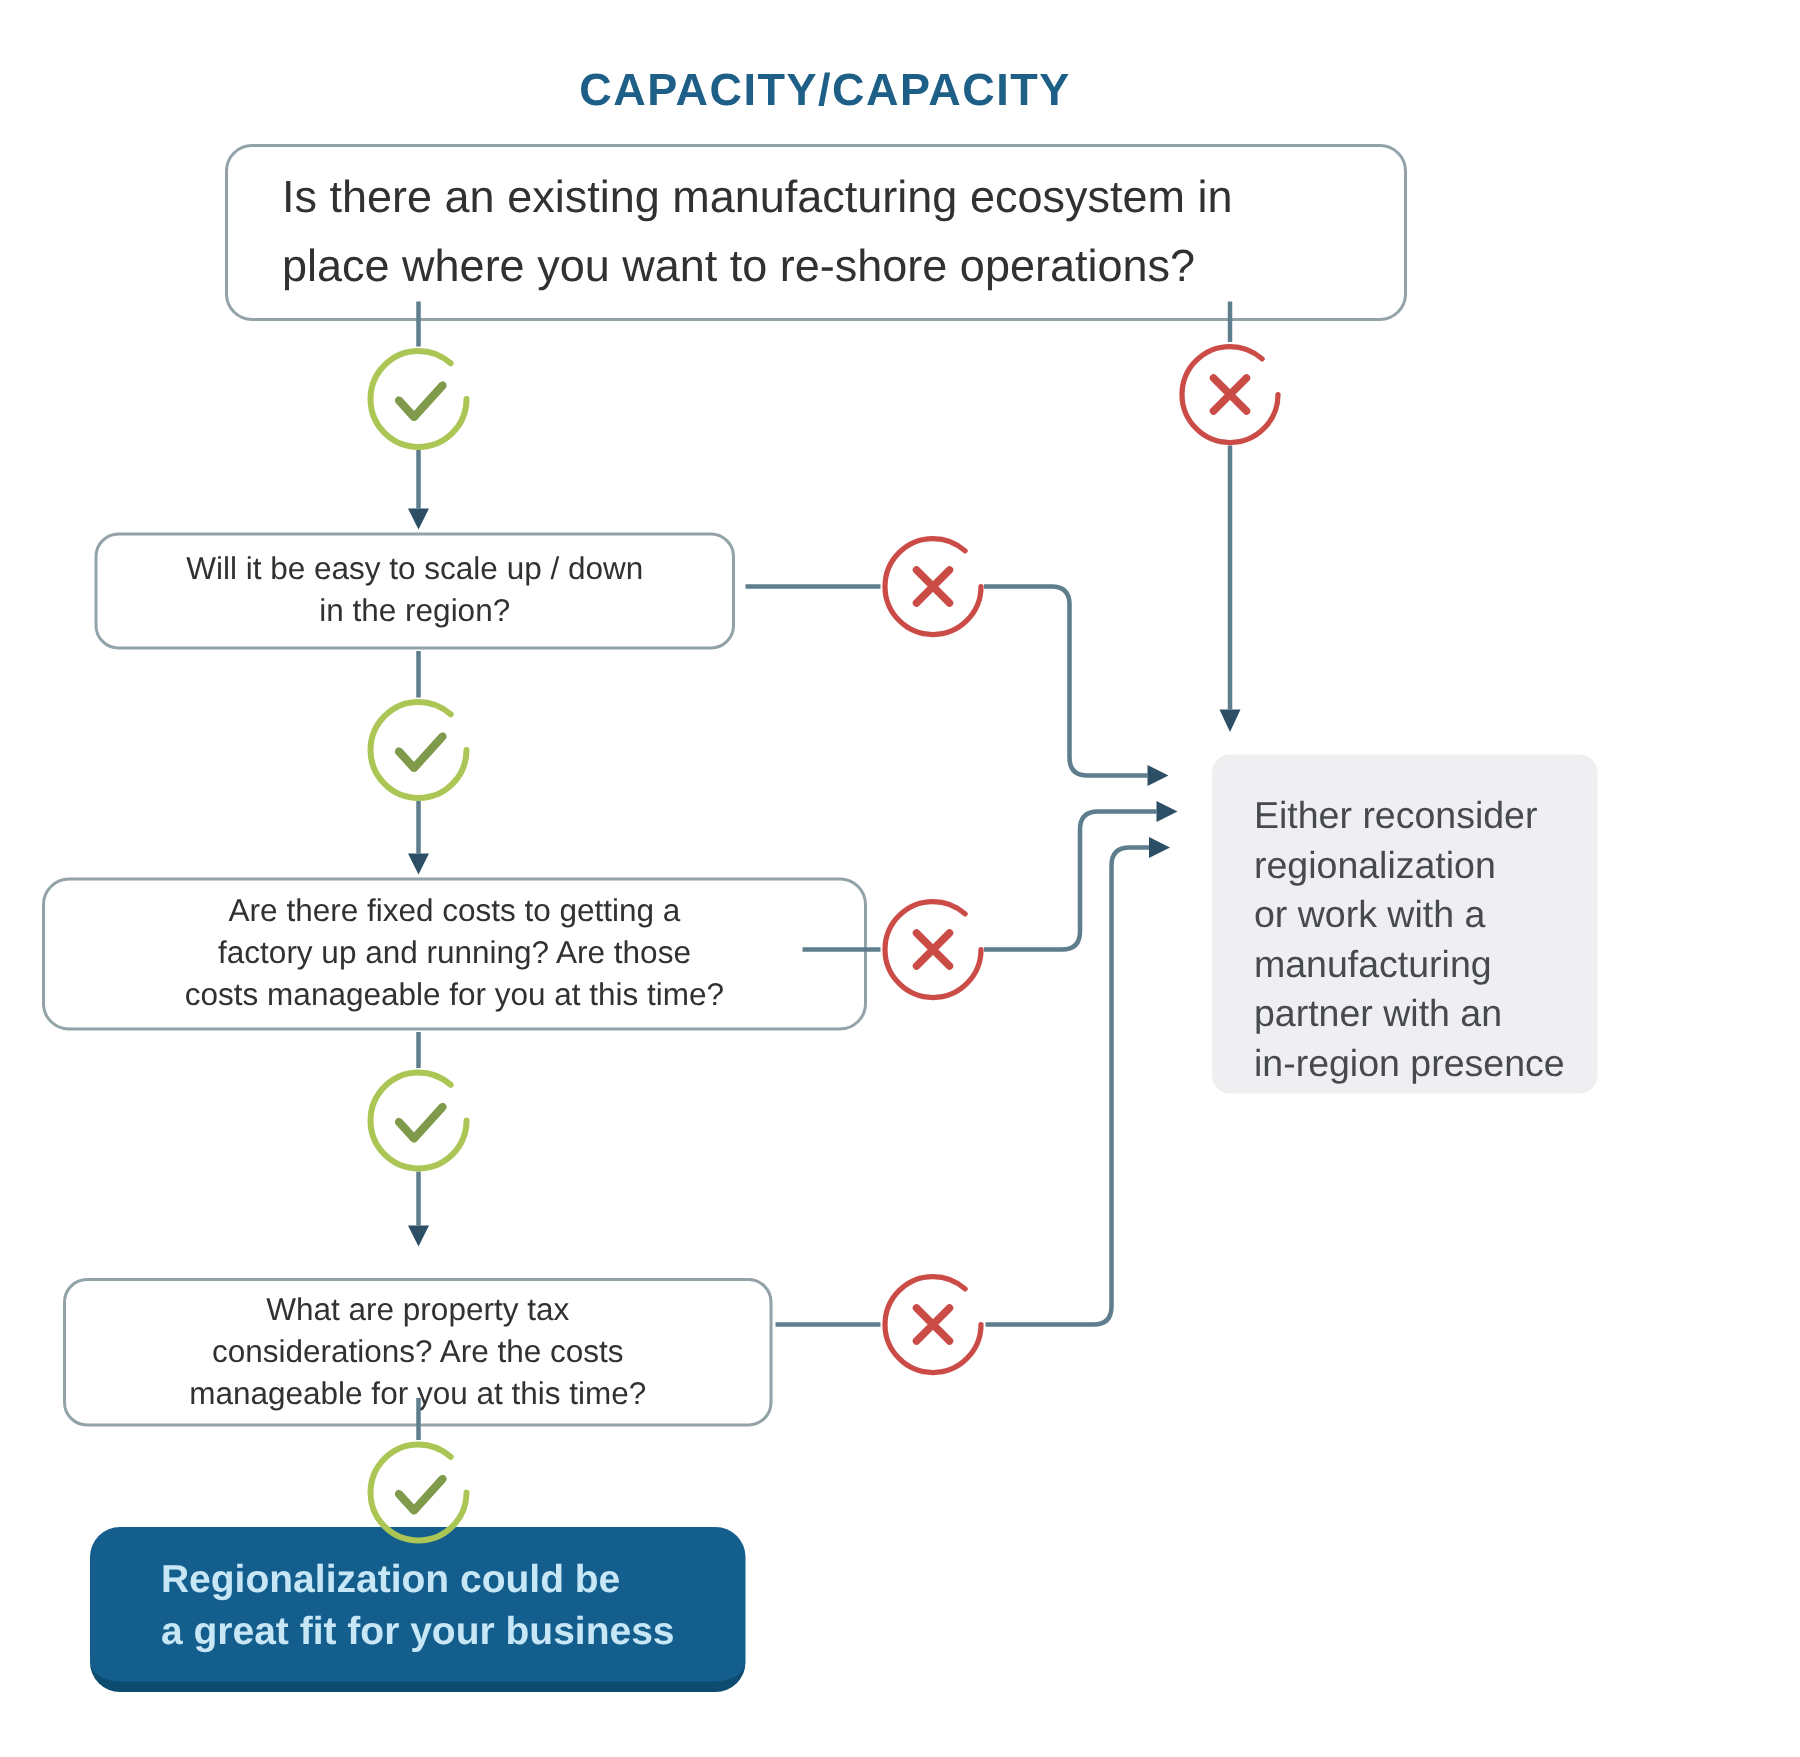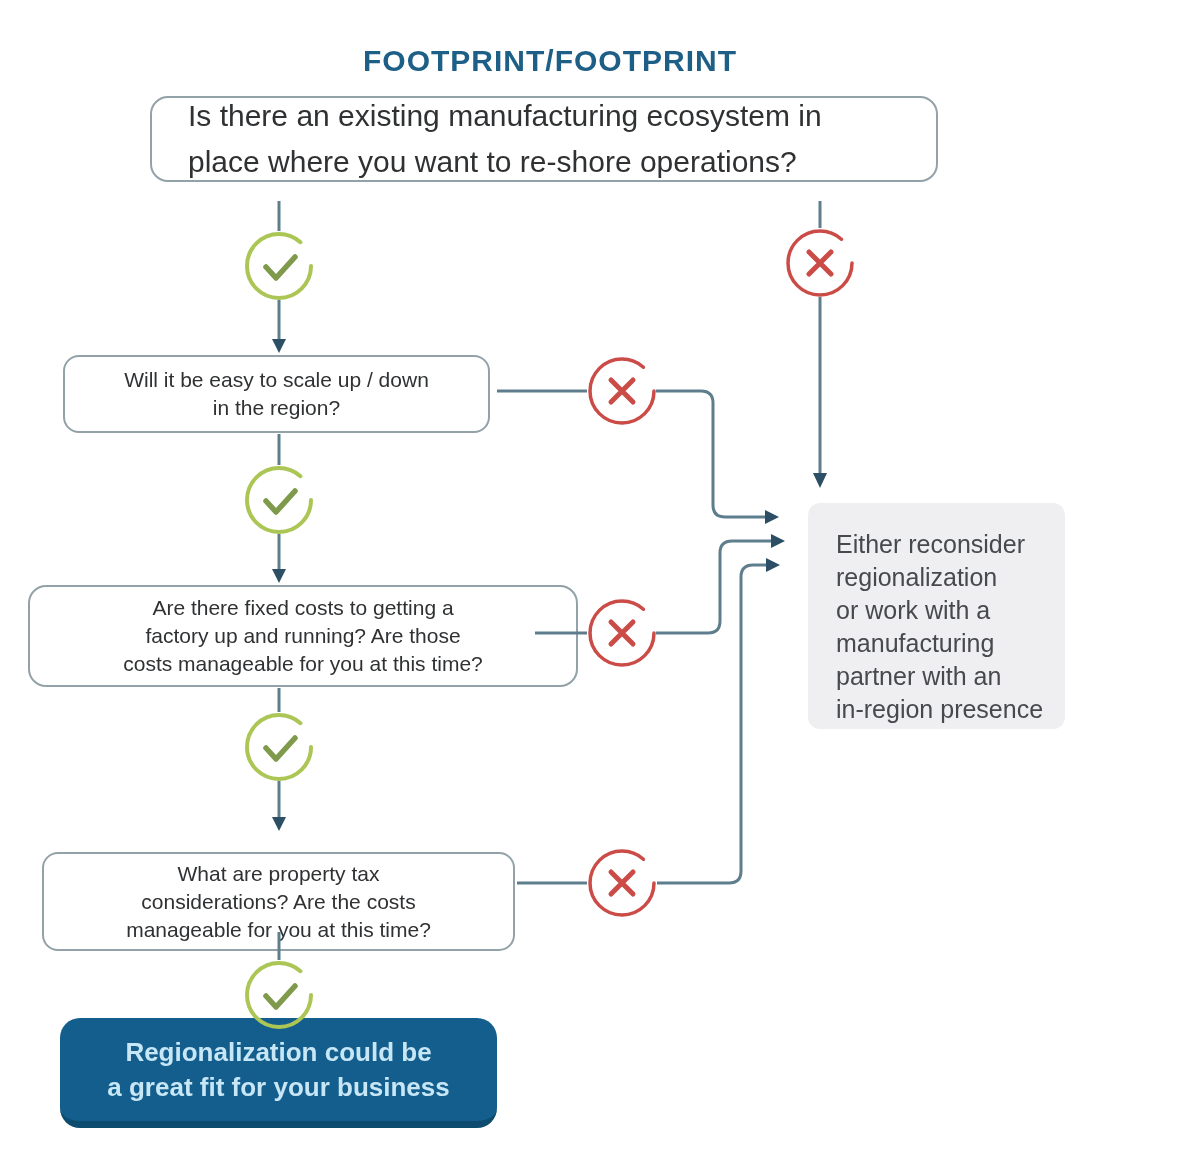--- a/index.html
+++ b/index.html
@@ -25,54 +25,54 @@
     position:absolute;left:550px;top:44px;transform:translateX(-50%);
     font-size:30px;font-weight:bold;letter-spacing:1px;color:var(--title);
     white-space:nowrap;z-index:1;
   }
   .qbox{
     position:absolute;box-sizing:border-box;background:#ffffff;
     border:2px solid var(--border);color:var(--text);
     display:flex;align-items:center;justify-content:center;
     white-space:pre-line;z-index:1;
   }
-  .qbox.q1{left:150px;top:96px;width:788px;height:86px;border-radius:18px;
+  .qbox.q1{left:150px;top:96px;width:788px;height:118px;border-radius:18px;
     font-size:30px;line-height:46px;justify-content:flex-start;padding-left:36px;text-align:left;}
   .qbox.q2{left:63px;top:355px;width:427px;height:78px;border-radius:16px;
     font-size:21px;line-height:28px;text-align:center;}
   .qbox.q3{left:28px;top:585px;width:550px;height:102px;border-radius:18px;
     font-size:21px;line-height:28px;text-align:center;}
   .qbox.q4{left:42px;top:852px;width:473px;height:99px;border-radius:16px;
     font-size:21px;line-height:28px;text-align:center;}
   .outcome-yes{
     position:absolute;left:60px;top:1018px;width:437px;height:110px;box-sizing:border-box;
     background:var(--blue-bg);border-radius:20px;border-bottom:7px solid var(--blue-edge);
     color:var(--blue-text);font-size:26px;font-weight:bold;line-height:35px;
-    display:flex;align-items:center;justify-content:center;text-align:center;
+    display:flex;align-items:center;justify-content:center;
     white-space:pre-line;z-index:1;
   }
   .outcome-no{
     position:absolute;left:808px;top:503px;width:257px;height:226px;box-sizing:border-box;
     background:var(--gray-bg);border-radius:12px;color:var(--gray-text);
     font-size:25px;line-height:33px;padding:25px 20px 0 28px;text-align:left;
     white-space:pre-line;z-index:1;
   }
   .line{stroke:var(--line);stroke-width:3;fill:none;}
   .arrowhead{fill:var(--arrow);stroke:none;}
   .ok-ring{stroke:var(--green);stroke-width:4;fill:none;stroke-dasharray:174 27;stroke-linecap:round;}
   .ok-tick{stroke:var(--green-check);stroke-width:5.5;fill:none;stroke-linecap:round;stroke-linejoin:round;}
   .no-ring{stroke:var(--red);stroke-width:3.5;fill:none;stroke-dasharray:174 27;stroke-linecap:round;}
   .no-x{stroke:var(--red);stroke-width:5;fill:none;stroke-linecap:round;}
 </style>
 </head>
 <body>
 
 <div class="canvas">
 
-  <div class="page-title">FOOTPRINT/FOOTPRINT</div>
+  <div class="page-title">CAPACITY/CAPACITY</div>
 
   <div class="qbox q1">Is there an existing manufacturing ecosystem in
 place where you want to re-shore operations?</div>
   <div class="qbox q2">Will it be easy to scale up / down
 in the region?</div>
   <div class="qbox q3">Are there fixed costs to getting a
 factory up and running? Are those
 costs manageable for you at this time?</div>
   <div class="qbox q4">What are property tax
 considerations? Are the costs

